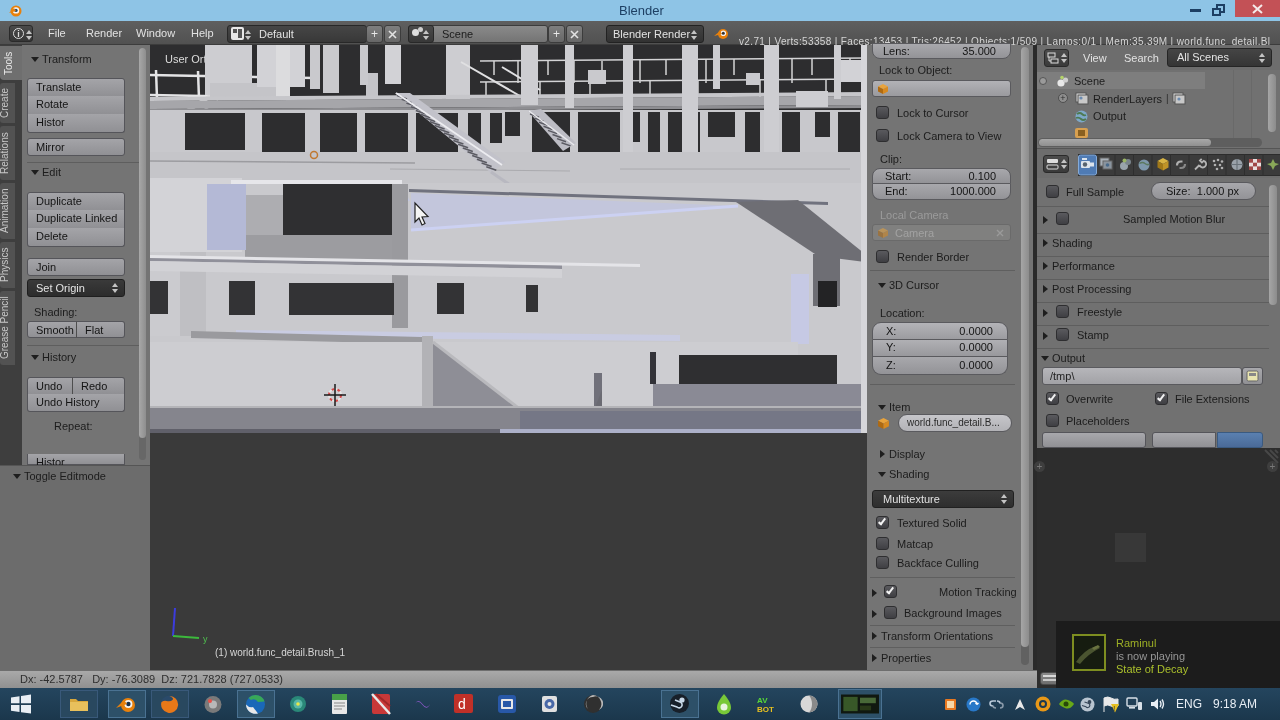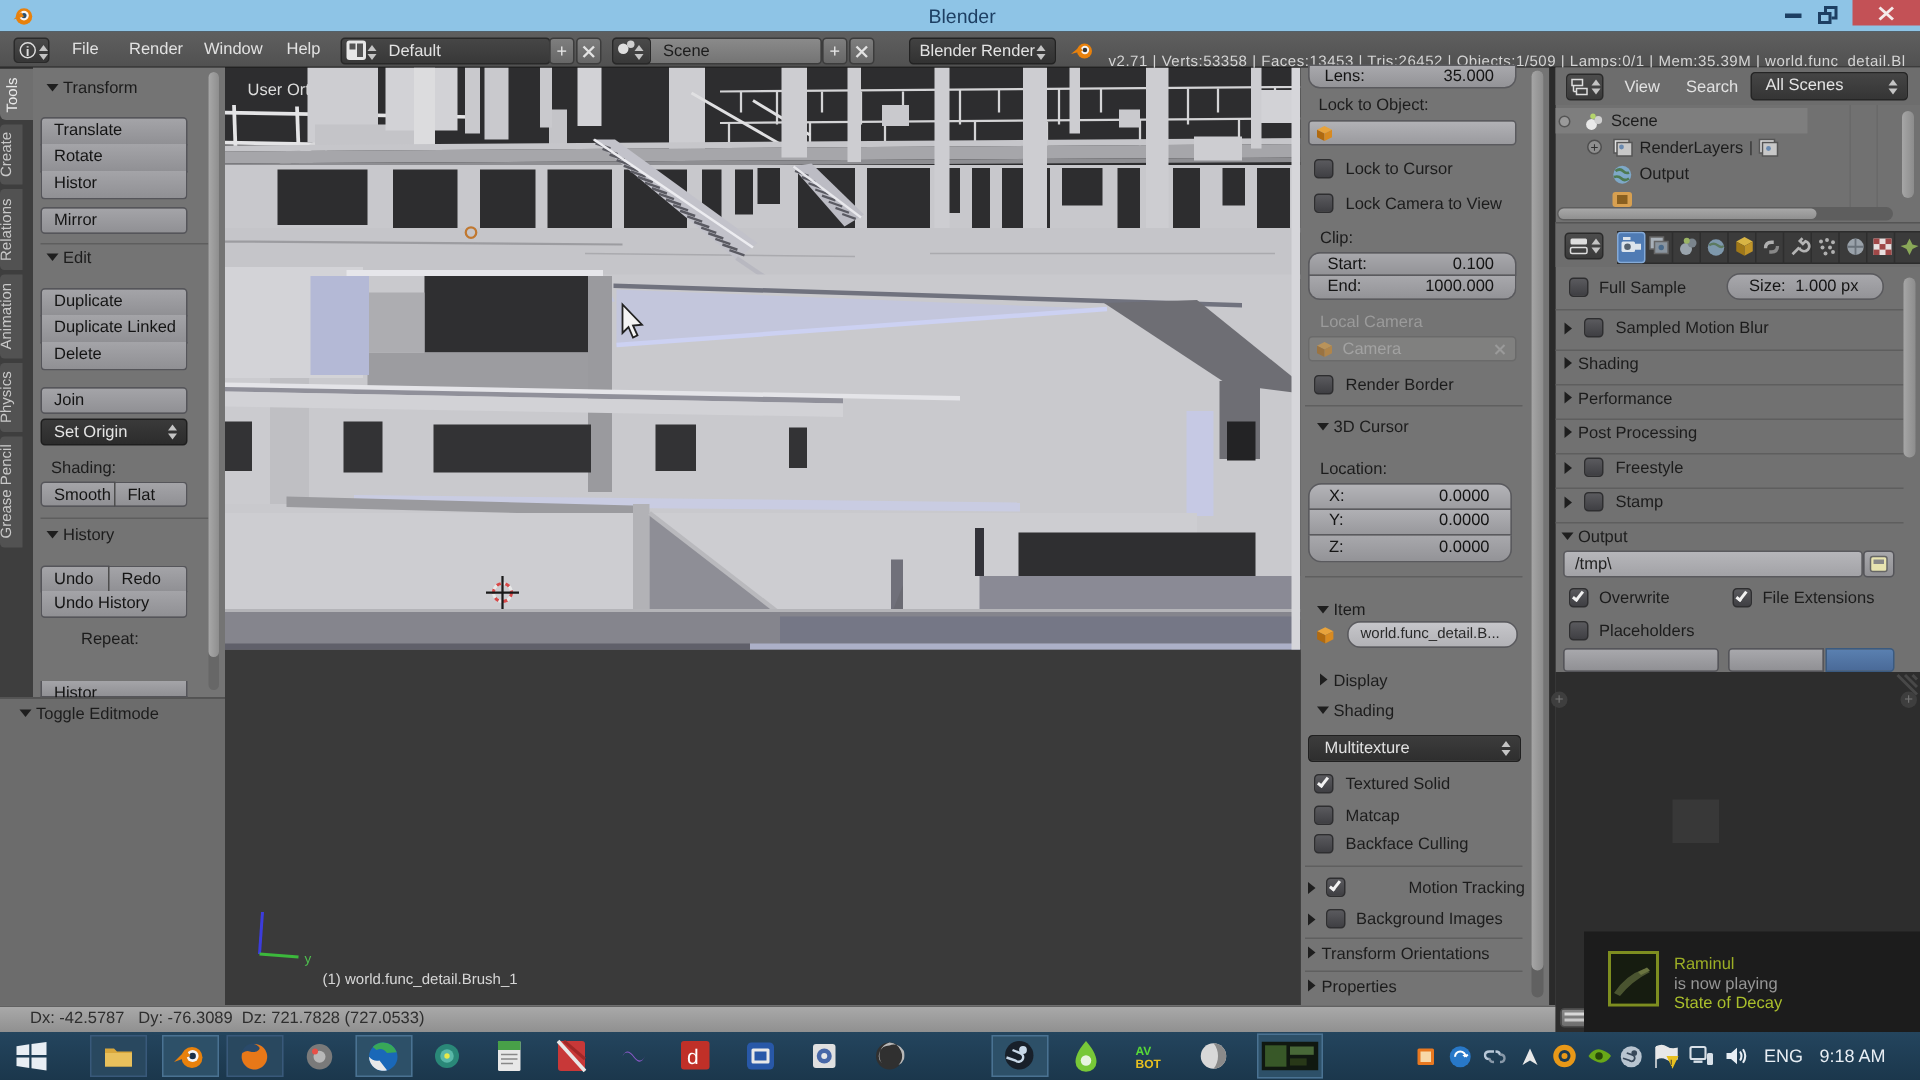--- a/index.html
+++ b/index.html
@@ -600,21 +600,21 @@
 
 <div class="abs chk" style="left:1046px;top:185px;"></div>
 <div class="abs dtxt" style="left:1066px;top:186px;">Full Sample</div>
 <div class="abs pill" style="left:1151px;top:182px;width:105px;height:18px;border-radius:9px;">
   <span style="position:absolute;left:14px;top:2px;">Size:</span>
     <span style="position:absolute;right:16px;top:2px;">1.000 px</span>
 </div>
 <div class="abs" style="left:1037px;top:206px;width:232px;height:1px;background:#5e5e5e;"></div>
 <div class="abs dtxt" style="left:1041px;top:214px;"><i class="pr"></i></div>
 <div class="abs chk" style="left:1056px;top:212px;"></div>
-<div class="abs dtxt" style="left:1077px;top:213px;">Sampled Motion Blur</div>
+<div class="abs dtxt" style="left:1123px;top:213px;">Sampled Motion Blur</div>
 <div class="abs" style="left:1037px;top:233px;width:232px;height:1px;background:#5e5e5e;"></div>
 <div class="abs dtxt" style="left:1041px;top:237px;"><i class="pr"></i>Shading</div>
 <div class="abs" style="left:1037px;top:256px;width:232px;height:1px;background:#5e5e5e;"></div>
 <div class="abs dtxt" style="left:1041px;top:260px;"><i class="pr"></i>Performance</div>
 <div class="abs" style="left:1037px;top:279px;width:232px;height:1px;background:#5e5e5e;"></div>
 <div class="abs dtxt" style="left:1041px;top:283px;"><i class="pr"></i>Post Processing</div>
 <div class="abs" style="left:1037px;top:302px;width:232px;height:1px;background:#5e5e5e;"></div>
 <div class="abs dtxt" style="left:1041px;top:307px;"><i class="pr"></i></div>
 <div class="abs chk" style="left:1056px;top:305px;"></div>
 <div class="abs dtxt" style="left:1077px;top:306px;">Freestyle</div>

